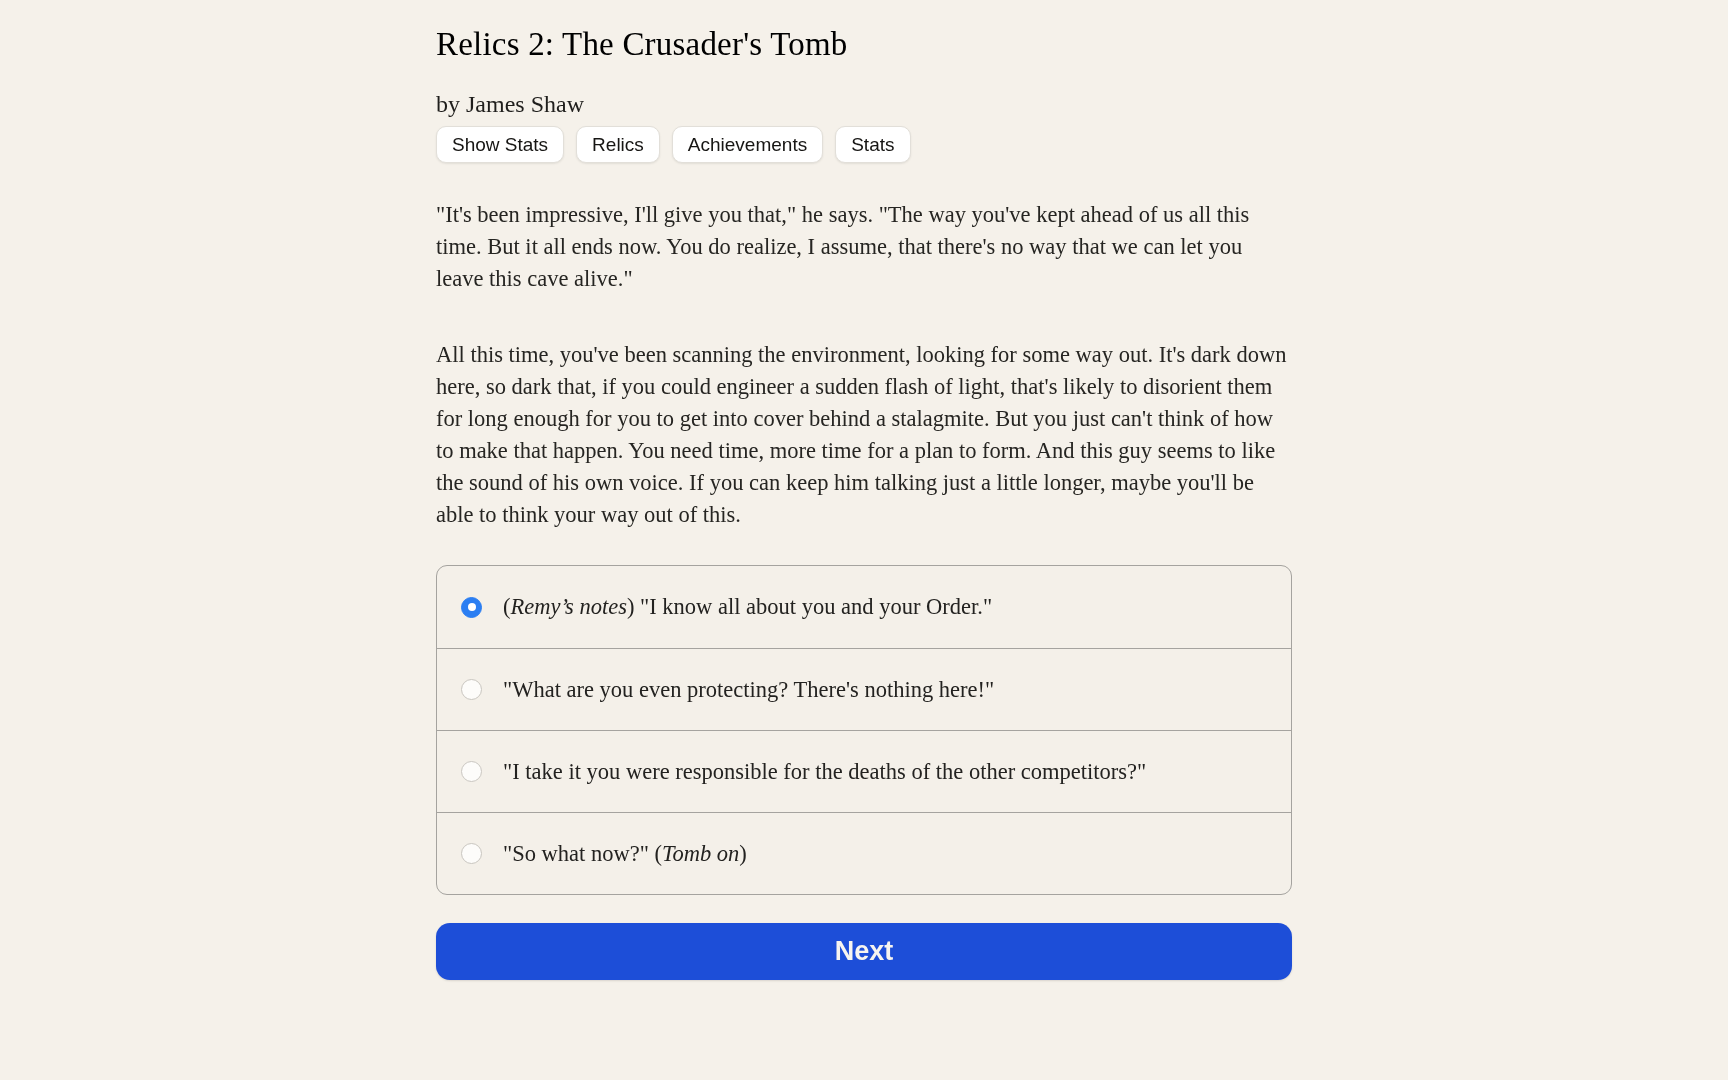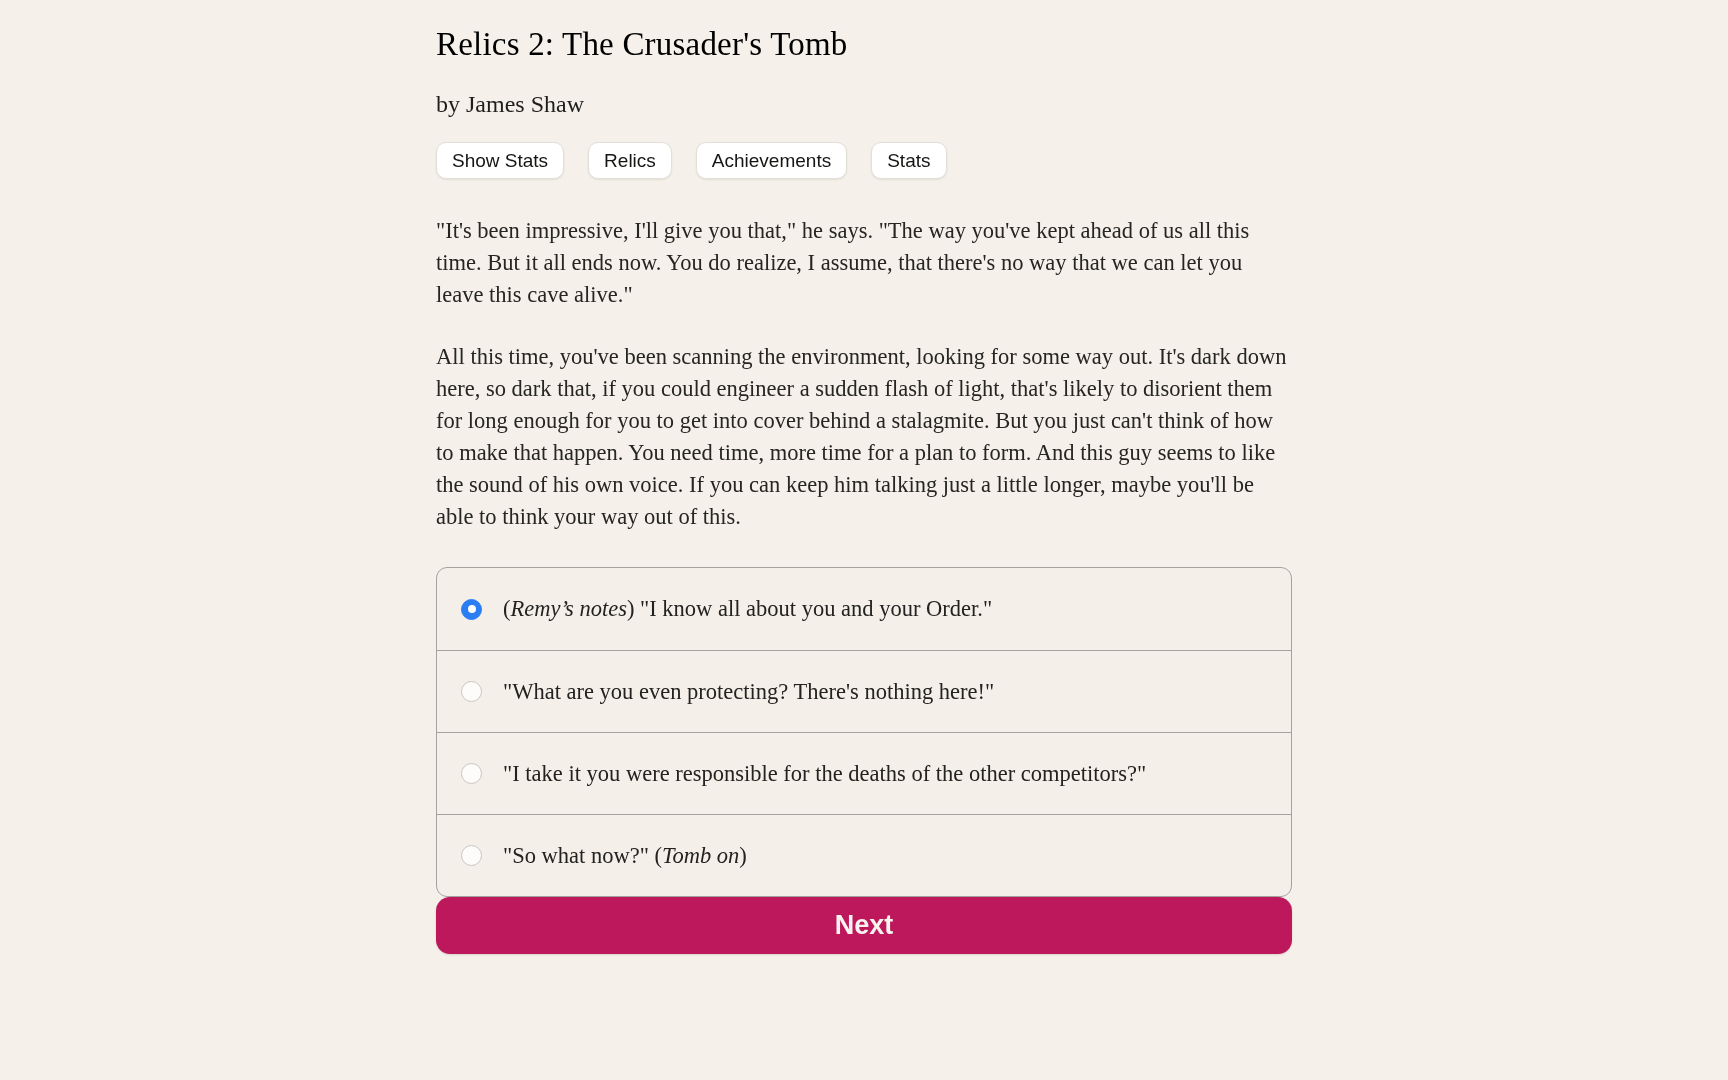--- a/index.html
+++ b/index.html
@@ -20,39 +20,39 @@
     font-weight: 400;
     color: #000000;
     letter-spacing: 0.2px;
   }
   .byline {
     margin-top: 28px;
     font-size: 24px;
     color: #1f1e1c;
   }
   .toolbar {
-    margin-top: 24px;
+    margin-top: 8px;
     display: flex;
-    gap: 24px;
+    gap: 12px;
   }
   .toolbar button {
     font-family: "Liberation Sans", sans-serif;
     font-size: 19px;
     color: #161513;
     background: #ffffff;
     border: 1px solid #e2dfd9;
     border-radius: 10px;
     padding: 6px 15px;
     height: 37px;
     line-height: 23px;
     box-shadow: 0 1px 2px rgba(60,55,45,0.10);
     cursor: pointer;
   }
   .para {
-    margin-top: 30px;
+    margin-top: 44px;
     font-size: 22.5px;
     line-height: 32px;
     color: #262522;
     width: 856px;
   }
   .para:first-of-type { margin-top: 36px; }
   .choices {
     margin-top: 34px;
     border: 1px solid #a5a39f;
     border-radius: 11px;
@@ -92,22 +92,23 @@
   }
   .choice-text {
     font-size: 22.5px;
     line-height: 30px;
     color: #232220;
   }
   .choice-text em { }
   .next-btn {
     display: block;
     width: 856px;
+    margin-top: 28px;
     height: 57px;
-    background: #be185d;
+    background: #1d4ed8;
     border: none;
     border-radius: 14px;
     color: #f7f4ef;
     font-family: "Liberation Sans", sans-serif;
     font-weight: bold;
     font-size: 27px;
     cursor: pointer;
     box-shadow: 0 1px 2px rgba(60,55,45,0.15);
   }
 </style>

